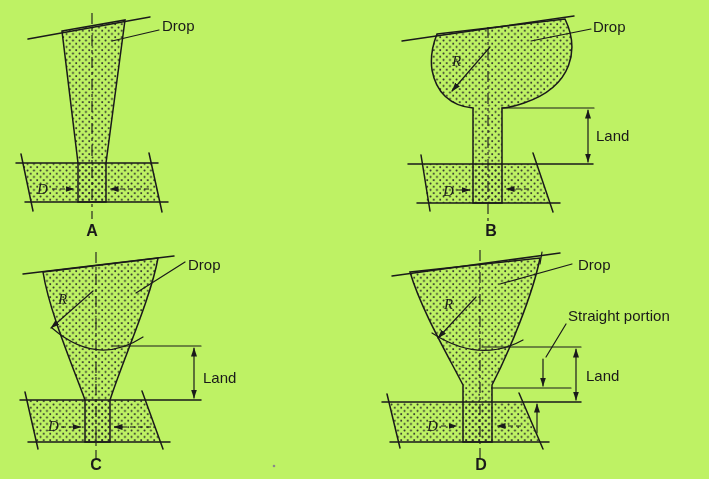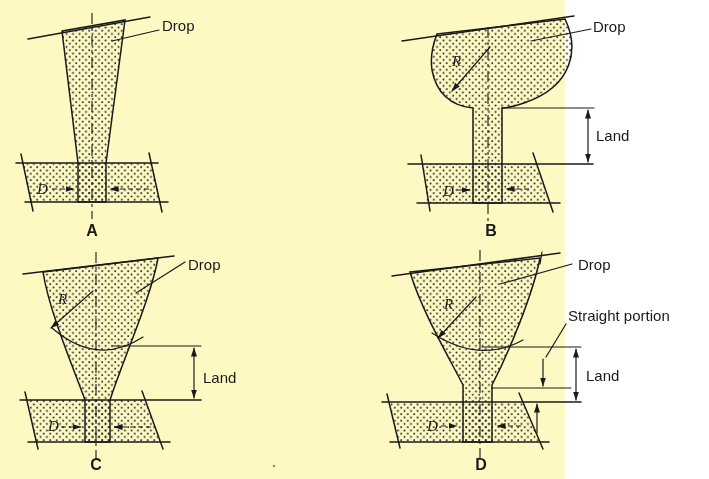--- a/index.html
+++ b/index.html
@@ -1,16 +1,16 @@
 <!DOCTYPE html>
 <html><head>
 <meta charset="utf-8">
 <style>
   html, body { margin: 0; padding: 0; background: #ffffff; }
-  .canvas { width: 565px; height: 479px; position: relative; background: #fef9c3; }
+  .canvas { width: 709px; height: 479px; position: relative; background: #bef264; }
   svg { display: block; }
   .ln   { stroke: #1a1a1a; stroke-width: 1.5; fill: none; stroke-linecap: round; }
   .thin { stroke: #1a1a1a; stroke-width: 1.2; fill: none; stroke-linecap: round; }
   .cl   { stroke: #1a1a1a; stroke-width: 1.1; fill: none; stroke-dasharray: 11 4 3 4; }
   .dash { stroke: #1a1a1a; stroke-width: 1.2; fill: none; stroke-dasharray: 5 3; }
   .shape { stroke: #1a1a1a; stroke-width: 1.5; }
   .lbl  { font-family: "Liberation Sans", sans-serif; font-size: 15px; fill: #1a1a1a; }
   .letter { font-family: "Liberation Sans", sans-serif; font-size: 16px; font-weight: 600;
             fill: #1a1a1a; text-anchor: middle; }
   .ital { font-family: "Liberation Serif", serif; font-style: italic; font-size: 15px; fill: #1a1a1a; }

